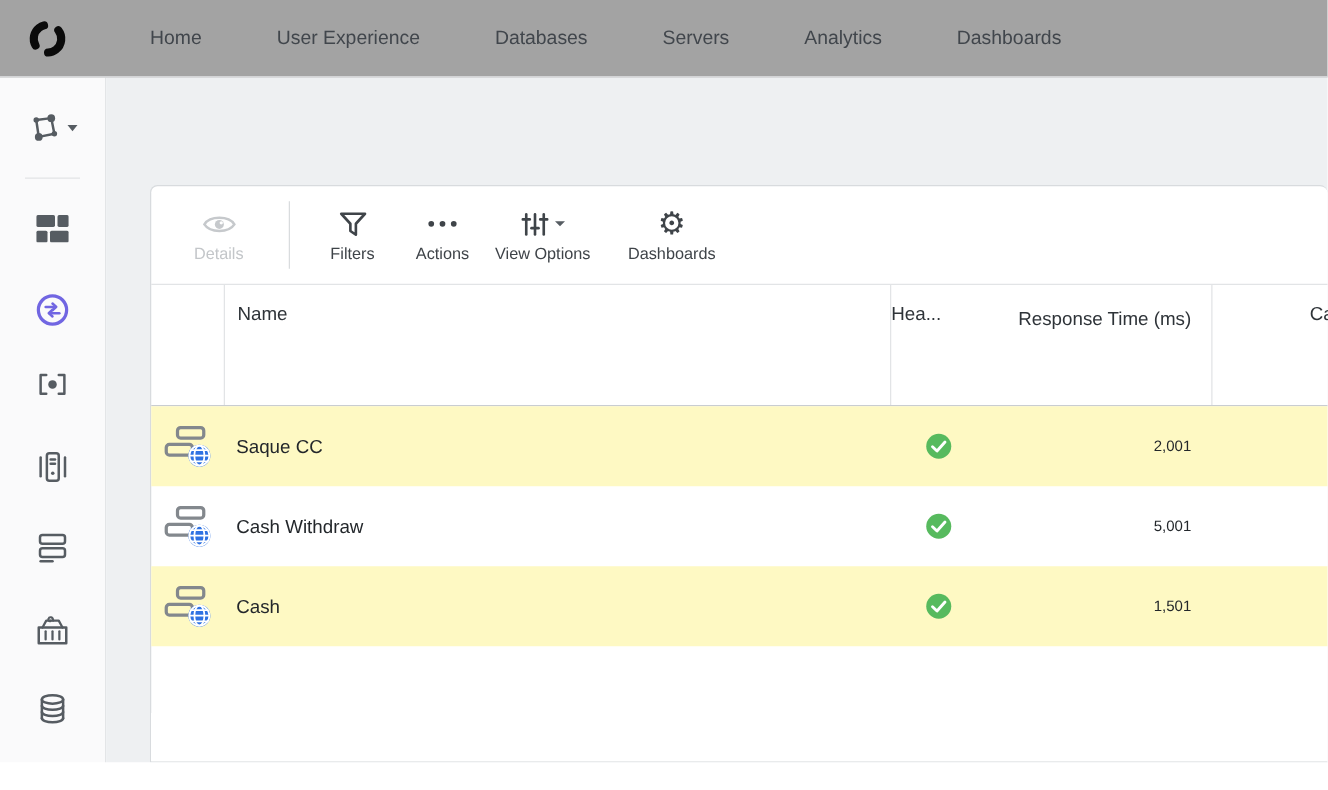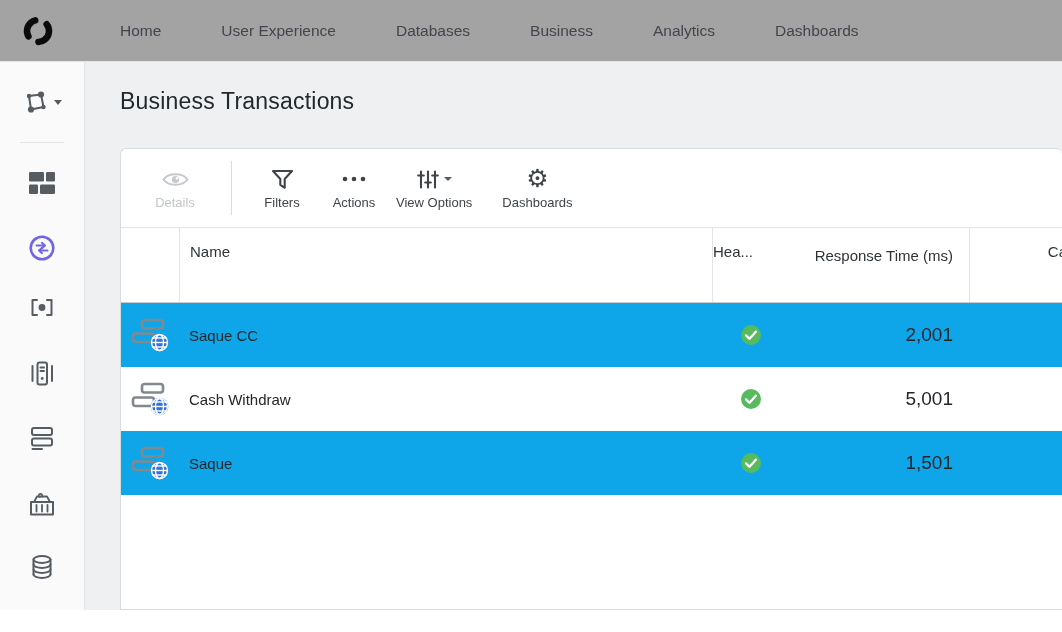--- a/index.html
+++ b/index.html
@@ -39,50 +39,50 @@
   .tool .tlabel { font-size:13px; color:#3f4449; margin-top:3px; }
   .tool.disabled .tlabel { color:#c3c6c9; }
   .tool-sep { width:1px; height:54px; background:#d9dcde; margin-left:32px; }
   .tic { stroke:#3f4449; fill:none; stroke-width:2.1; stroke-linecap:round; stroke-linejoin:round; }
   .gear-glyph { font-family:"DejaVu Sans",sans-serif; font-size:25px; color:#3f4449; line-height:26px; }
   .vo-caret { width:0; height:0; border-left:4px solid transparent; border-right:4px solid transparent;
     border-top:4.5px solid #565c62; margin-left:5px; }
 
   
   .grid-row { display:grid; grid-template-columns:58px 533px 78px 179px 190px; }
-  .thead { height:76px; border-top:1px solid #e2e4e6; border-bottom:1px solid #c9cdd1; }
+  .thead { height:98px; border-top:1px solid #e2e4e6; border-bottom:1px solid #c9cdd1; }
   .thead .hcell { padding-top:15px; font-size:15px; color:#2e3338; }
   .thead .hcell.sep { border-left:1px solid #e2e4e6; }
   .h-name { padding-left:10px; text-align:left; }
   .h-health { text-align:left; }
   .h-resp { text-align:right; padding-right:16px; line-height:25px; }
   .h-calls { text-align:center; }
   .trow { height:64px; align-items:center; }
-  .trow.shaded { background:#0ea5e9; }
+  .trow.shaded { background:#fef9c3; }
   .cell-icon { display:flex; justify-content:center; align-items:center; }
   .cell-name { padding-left:10px; font-size:15px; color:#23272b; }
   .cell-health { display:flex; justify-content:center; align-items:center; }
-  .cell-resp { text-align:right; padding-right:16px; font-size:19px; color:#23272b; }
+  .cell-resp { text-align:right; padding-right:16px; font-size:12px; color:#23272b; }
 
   .bottom-strip { position:absolute; left:0; top:610px; width:1062px; height:22px; background:#ffffff; }
 </style>
 </head>
 <body>
 
 <div class="topbar">
   <svg class="logo" viewBox="0 0 36 36">
     <g transform="rotate(-38 18 18)">
       <circle cx="18" cy="18" r="11" fill="none" stroke="#0b0b0b" stroke-width="6.5" stroke-dasharray="24 12 20 13.2" stroke-linecap="round"></circle>
     </g>
   </svg>
   <div class="nav">
     <span class="nav-item">Home</span>
     <span class="nav-item">User Experience</span>
     <span class="nav-item">Databases</span>
-    <span class="nav-item">Business</span>
+    <span class="nav-item">Servers</span>
     <span class="nav-item">Analytics</span>
     <span class="nav-item">Dashboards</span>
   </div>
 </div>
 
 <div class="sidebar">
 
   <div class="side-item" style="top:28px;">
     <svg width="27" height="25" viewBox="0 0 27 25">
       <g class="sic" stroke-width="1.8">
@@ -173,21 +173,20 @@
         <path d="M20.5 5.5 V20.5"></path>
         <path d="M3.5 10.5 A8.5 3.4 0 0 0 20.5 10.5"></path>
         <path d="M3.5 15.5 A8.5 3.4 0 0 0 20.5 15.5"></path>
         <path d="M3.5 20.5 A8.5 3.4 0 0 0 20.5 20.5"></path>
       </g>
     </svg>
   </div>
 </div>
 
 <div class="main">
-  <div class="page-title">Business Transactions</div>
 
   <div class="panel">
 
     <div class="toolbar">
       <div class="tool disabled">
         <span class="ticon">
           <svg width="27" height="19" viewBox="0 0 27 19">
             <path d="M1.5 9.5 C6 2.5 21 2.5 25.5 9.5 C21 16.5 6 16.5 1.5 9.5 Z" fill="none" stroke="#c6c9cc" stroke-width="2"></path>
             <circle cx="13.5" cy="9.5" r="3.6" fill="#c6c9cc"></circle>
             <circle cx="15" cy="8.2" r="1.3" fill="#ffffff"></circle>
@@ -315,21 +314,21 @@
           <circle cx="29.5" cy="25.5" r="8.8" fill="#2f72e2"></circle>
           <g fill="none" stroke="#ffffff" stroke-width="1.4">
             <ellipse cx="29.5" cy="25.5" rx="4" ry="8"></ellipse>
             <path d="M21 25.5 H38"></path>
               <path d="M22.2 21 H36.8"></path>
               <path d="M22.2 30 H36.8"></path>
             <circle cx="29.5" cy="25.5" r="8"></circle>
           </g>
         </svg>
       </div>
-      <div class="cell-name">Saque</div>
+      <div class="cell-name">Cash</div>
       <div class="cell-health">
         <svg width="22" height="22" viewBox="0 0 22 22">
           <circle cx="11" cy="11" r="10" fill="#57ba5e"></circle>
           <path d="M6 11.4 L9.6 14.8 L16 7.6" fill="none" stroke="#ffffff" stroke-width="2.3" stroke-linecap="round" stroke-linejoin="round"></path>
         </svg>
       </div>
       <div class="cell-resp">1,501</div>
       <div></div>
     </div>
 

